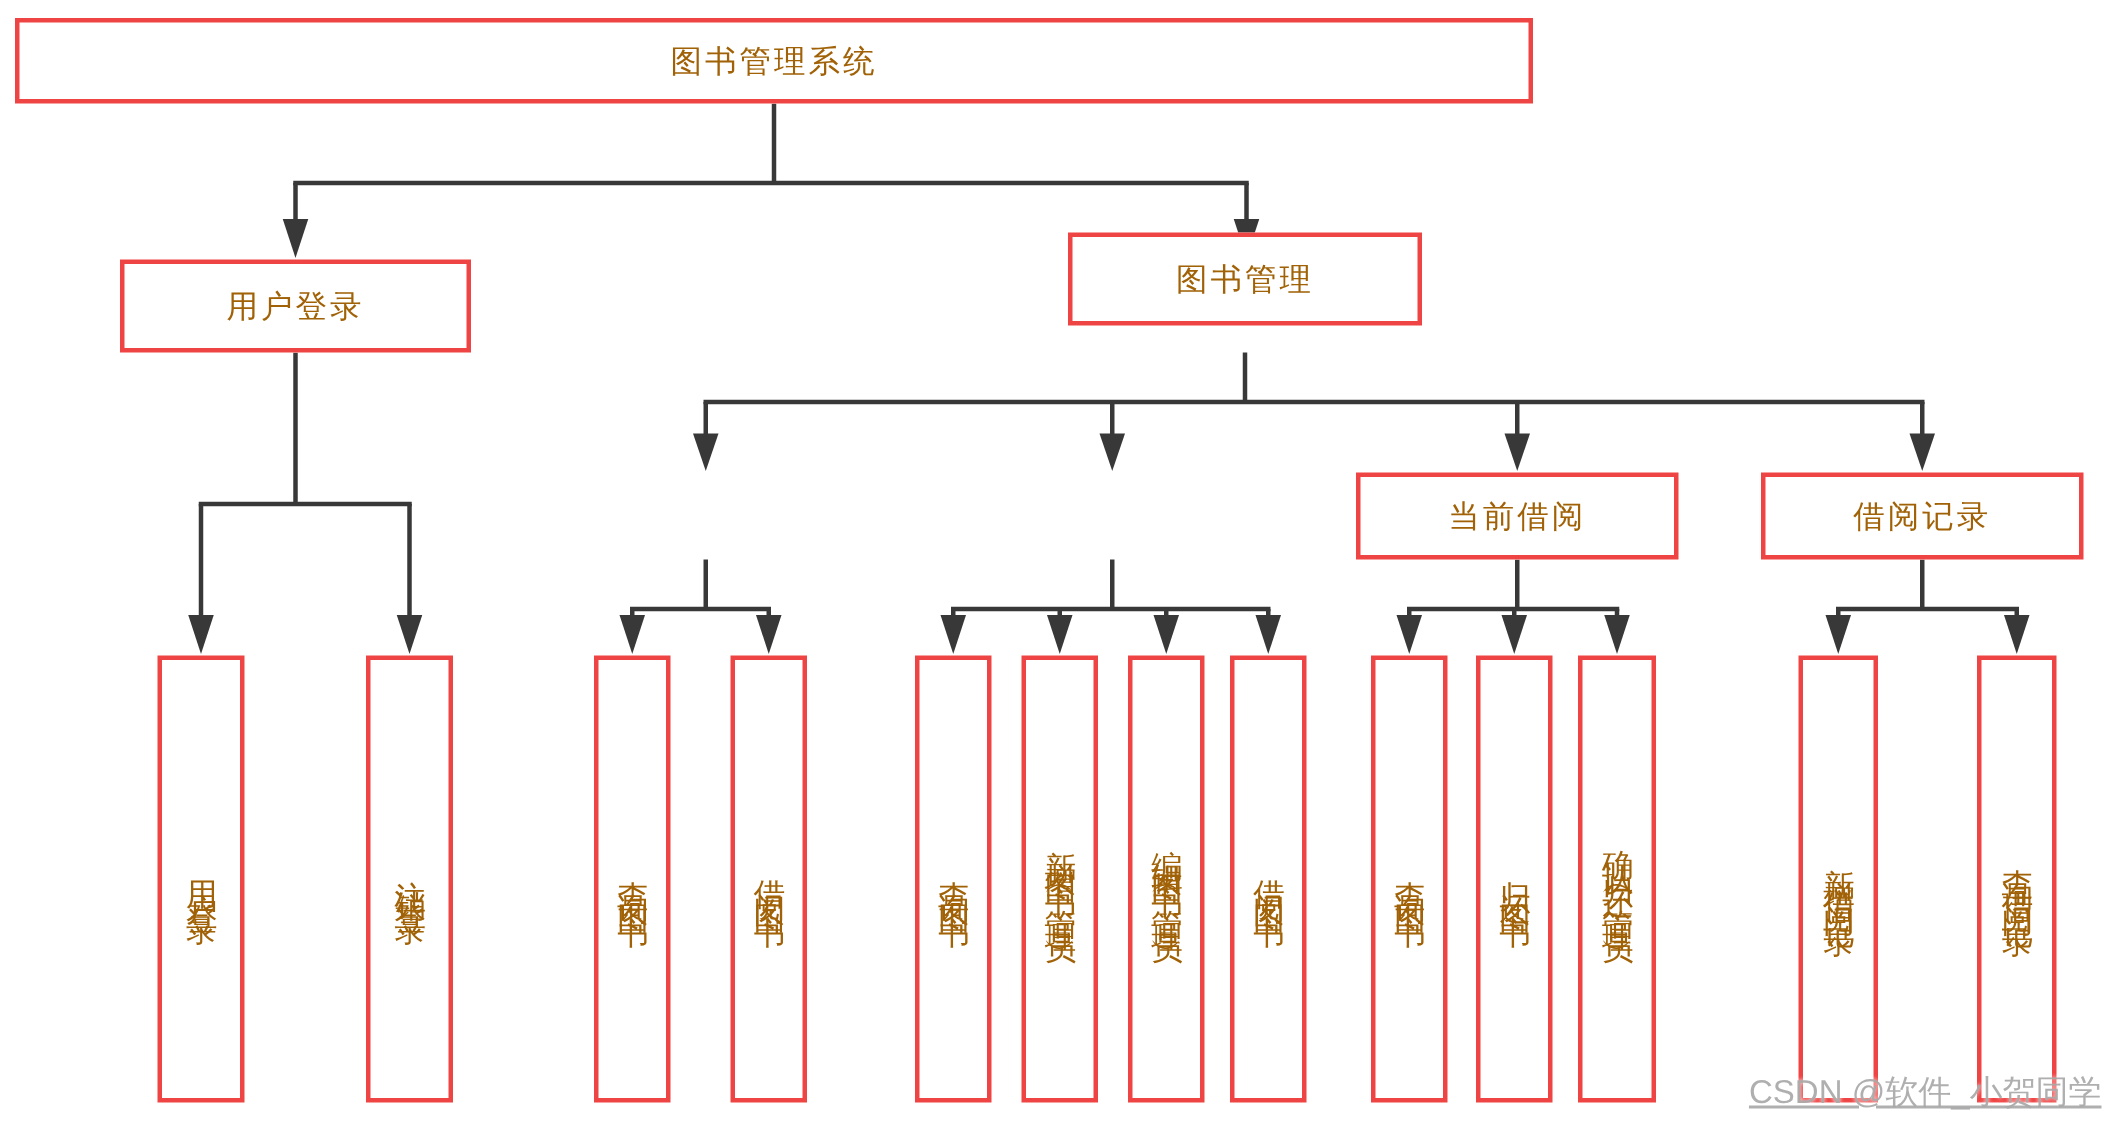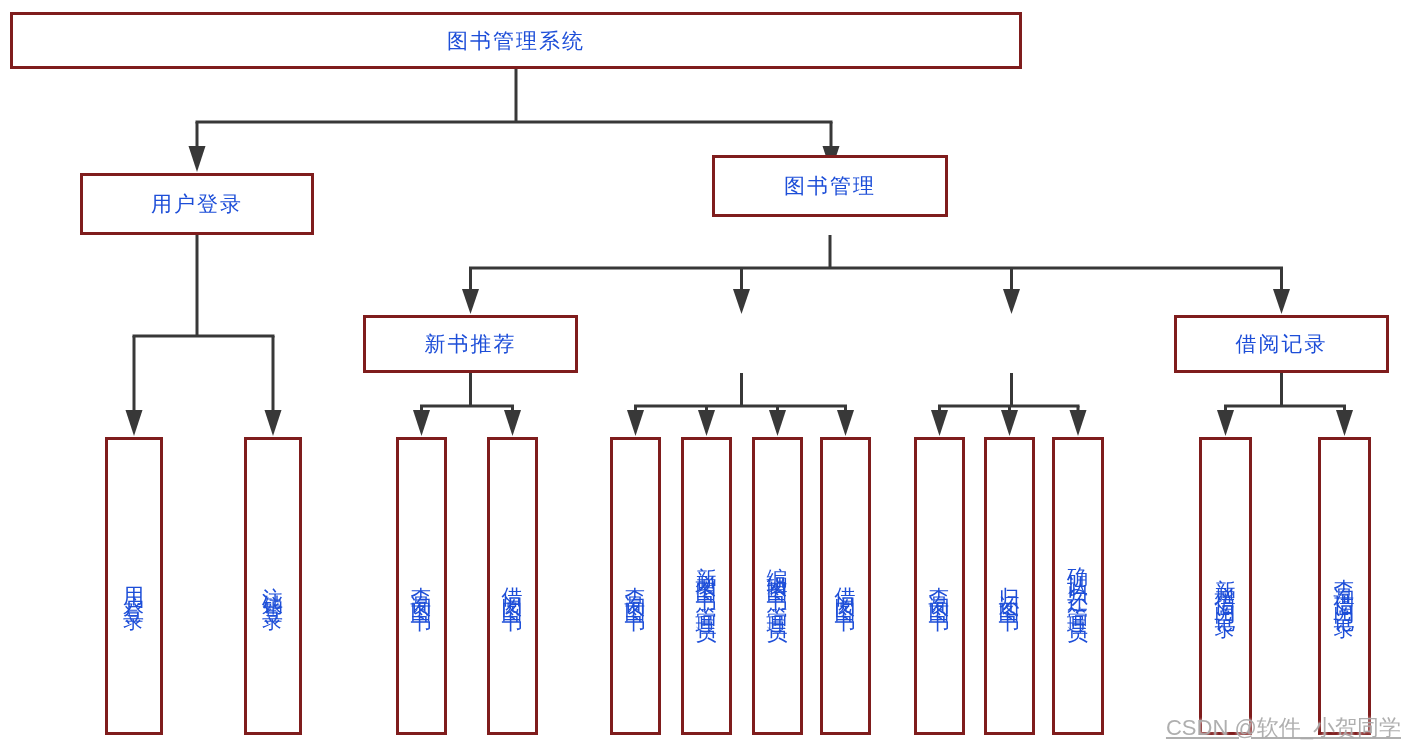--- a/index.html
+++ b/index.html
@@ -18,25 +18,25 @@
   .connectors {
     position: absolute;
     left: 0;
     top: 0;
     pointer-events: none;
   }
   .box {
     position: absolute;
     box-sizing: border-box;
     background: #ffffff;
-    border: 3px solid #7f1d1d;
+    border: 3px solid #ef4444;
     display: flex;
     align-items: center;
     justify-content: center;
-    color: #1d4ed8;
+    color: #a16207;
   }
   .hbox span {
     font-size: 21px;
     letter-spacing: 2px;
     white-space: nowrap;
   }
   .vbox span {
     writing-mode: vertical-rl;
     text-orientation: mixed;
     font-size: 21px;
@@ -132,22 +132,22 @@
     <span>图书管理系统</span>
   </div>
 
   <div class="box hbox" style="left:80px;top:173px;width:234px;height:62px">
     <span>用户登录</span>
   </div>
   <div class="box hbox" style="left:712px;top:155px;width:236px;height:62px">
     <span>图书管理</span>
   </div>
 
-  <div class="box hbox" style="left:363px;top:315px;width:215px;height:58px">
-    <span>新书推荐</span>
+  <div class="box hbox" style="left:904px;top:315px;width:215px;height:58px">
+    <span>当前借阅</span>
   </div>
   <div class="box hbox" style="left:1174px;top:315px;width:215px;height:58px">
     <span>借阅记录</span>
   </div>
 
   <div class="box vbox" style="left:105px;top:437px;width:58px;height:298px">
     <span>用户登录</span>
   </div>
   <div class="box vbox" style="left:244px;top:437px;width:58px;height:298px">
     <span>注销登录</span>

